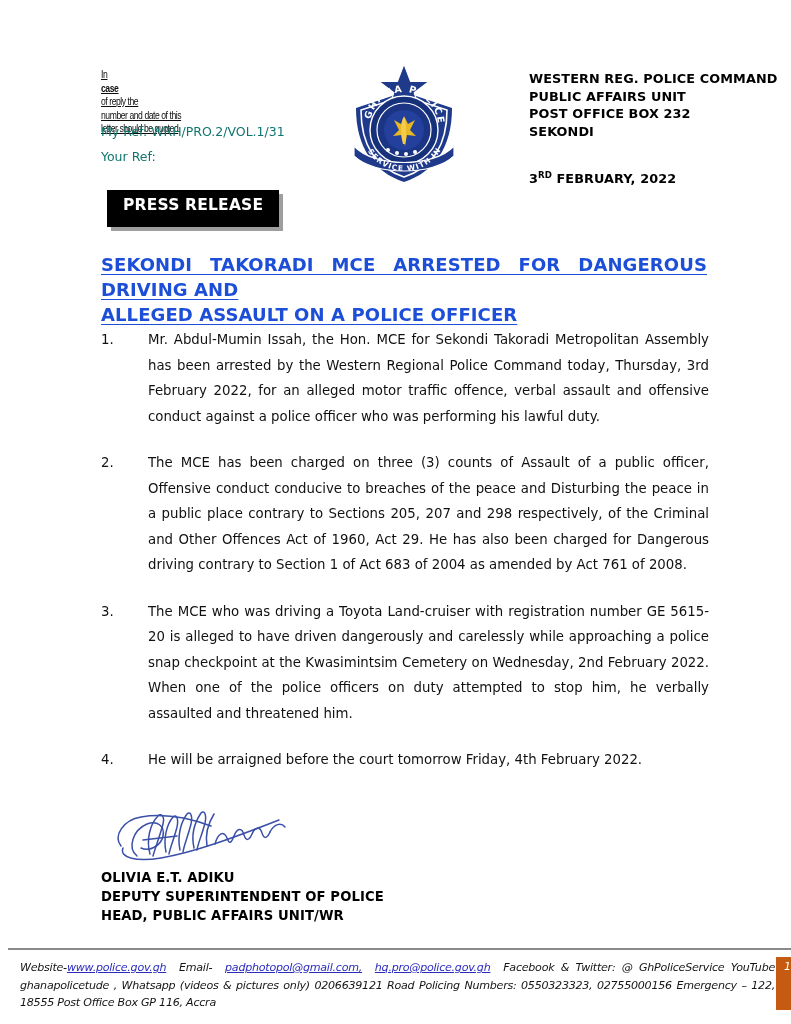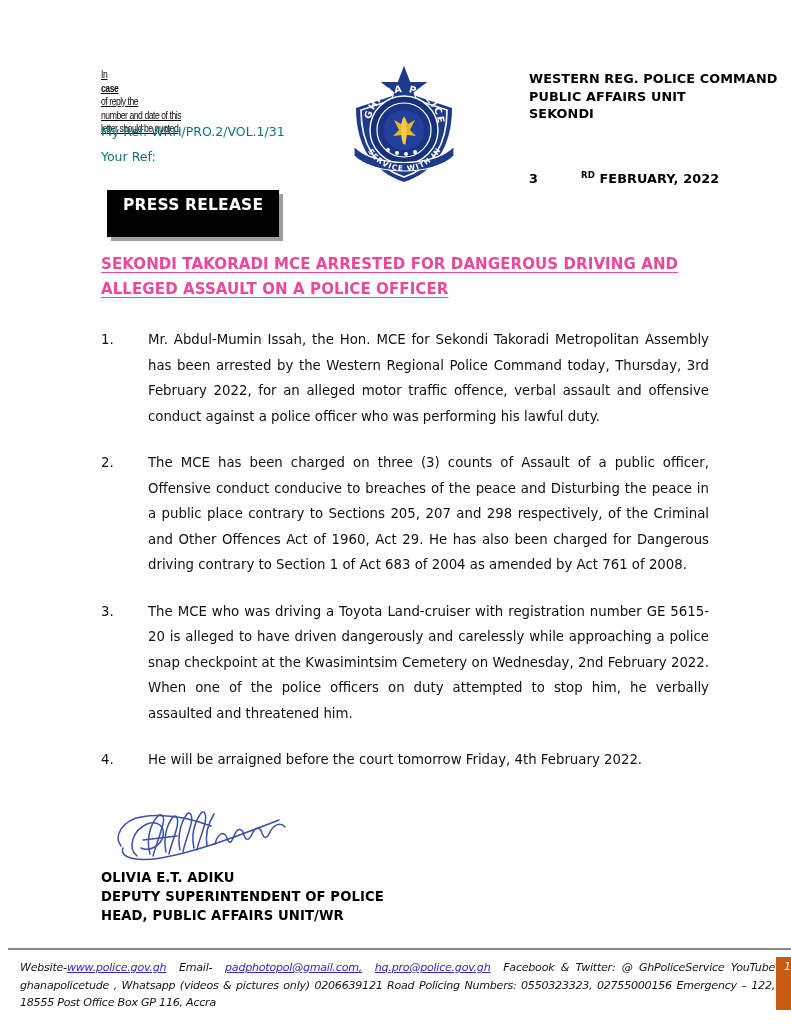--- a/index.html
+++ b/index.html
@@ -91,52 +91,52 @@
     position: absolute;
     left: 521px;
     top: 108px;
     font-family: "DejaVu Sans", sans-serif;
     font-weight: bold;
     font-size: 12.8px;
     letter-spacing: 0.1px;
     color: #000000;
     white-space: nowrap;
   }
-  .date-line sup { font-size: 8.6px; vertical-align: super; margin-left: 43px; }
+  .date-line sup { font-size: 8.6px; vertical-align: super; }
 
   
   .press-tag {
     position: absolute;
     left: 99px;
     top: 190px;
     background: #000000;
     color: #ffffff;
     font-family: "DejaVu Sans", sans-serif;
     font-weight: bold;
     font-size: 15.5px;
     letter-spacing: 0.2px;
-    padding: 8px 16px 23px 16px;
+    padding: 8px 16px 13px 16px;
     box-shadow: 4px 4px 0 0 #9e9e9e;
     line-height: 1;
   }
 
   
   .doc-title {
     position: absolute;
     left: 93px;
     top: 252px;
     width: 606px;
     font-family: "DejaVu Sans", sans-serif;
     font-weight: bold;
-    font-size: 15px;
+    font-size: 18px;
     line-height: 25px;
     letter-spacing: 0.1px;
     text-align: justify;
     text-align-last: left;
-    color: #ec4899;
+    color: #1d4ed8;
   }
   .doc-title .tl {
     display: block;
     text-decoration: underline;
     text-underline-offset: 3px;
     text-align: justify;
   }
   .doc-title .tl.last { text-align: left; }
 
   
@@ -292,20 +292,21 @@
             <circle cx="49" cy="91" r="2"></circle>
           <circle cx="58" cy="92" r="2"></circle>
             <circle cx="67" cy="90" r="2"></circle>
         </g>
       </svg>
     </div>
 
     <div class="address-block">
       <div>WESTERN REG. POLICE COMMAND</div>
       <div>PUBLIC AFFAIRS UNIT</div>
+      <div>POST OFFICE BOX 232</div>
       <div>SEKONDI</div>
     </div>
 
     <div class="date-line">
       <span>3</span><sup>RD</sup><span> FEBRUARY, 2022</span>
     </div>
   </div>
 
   <div class="press-tag">PRESS RELEASE</div>
 

